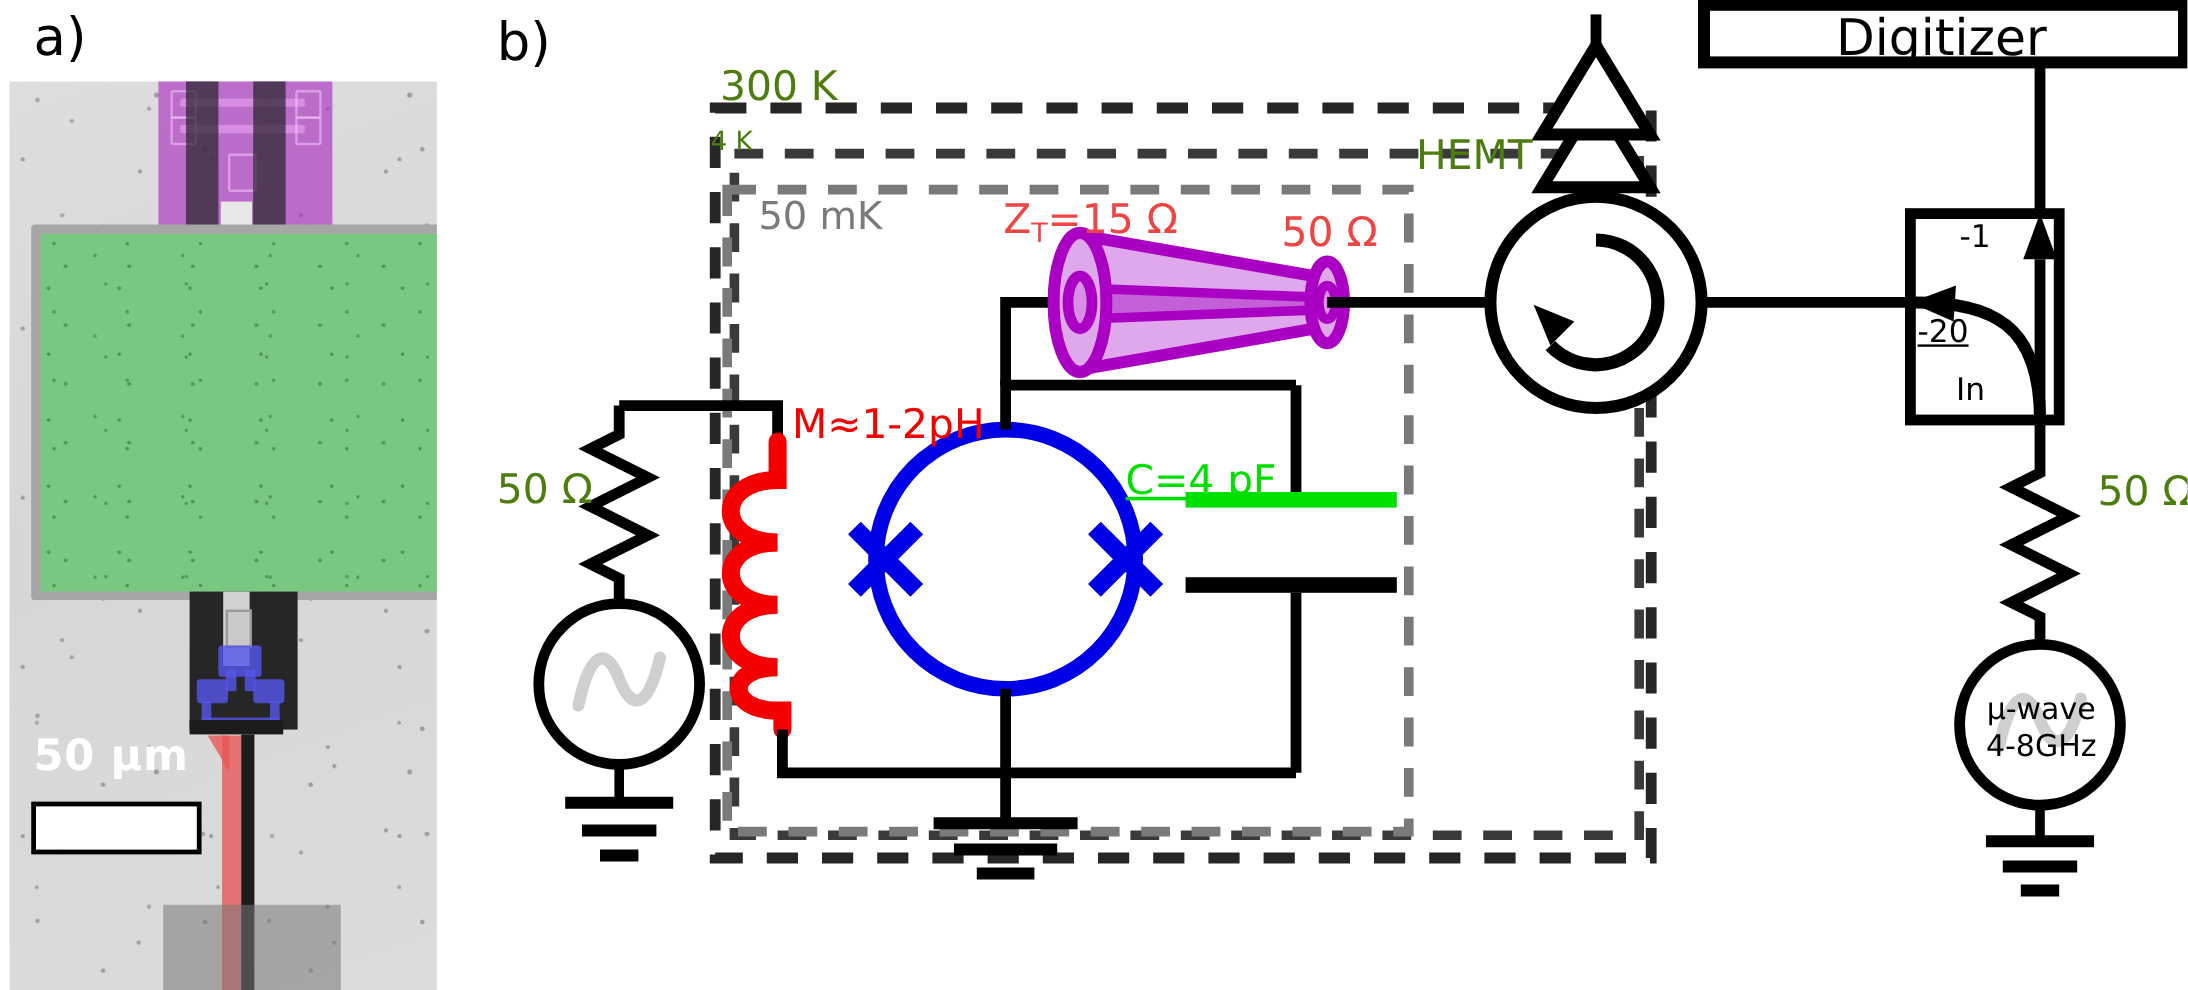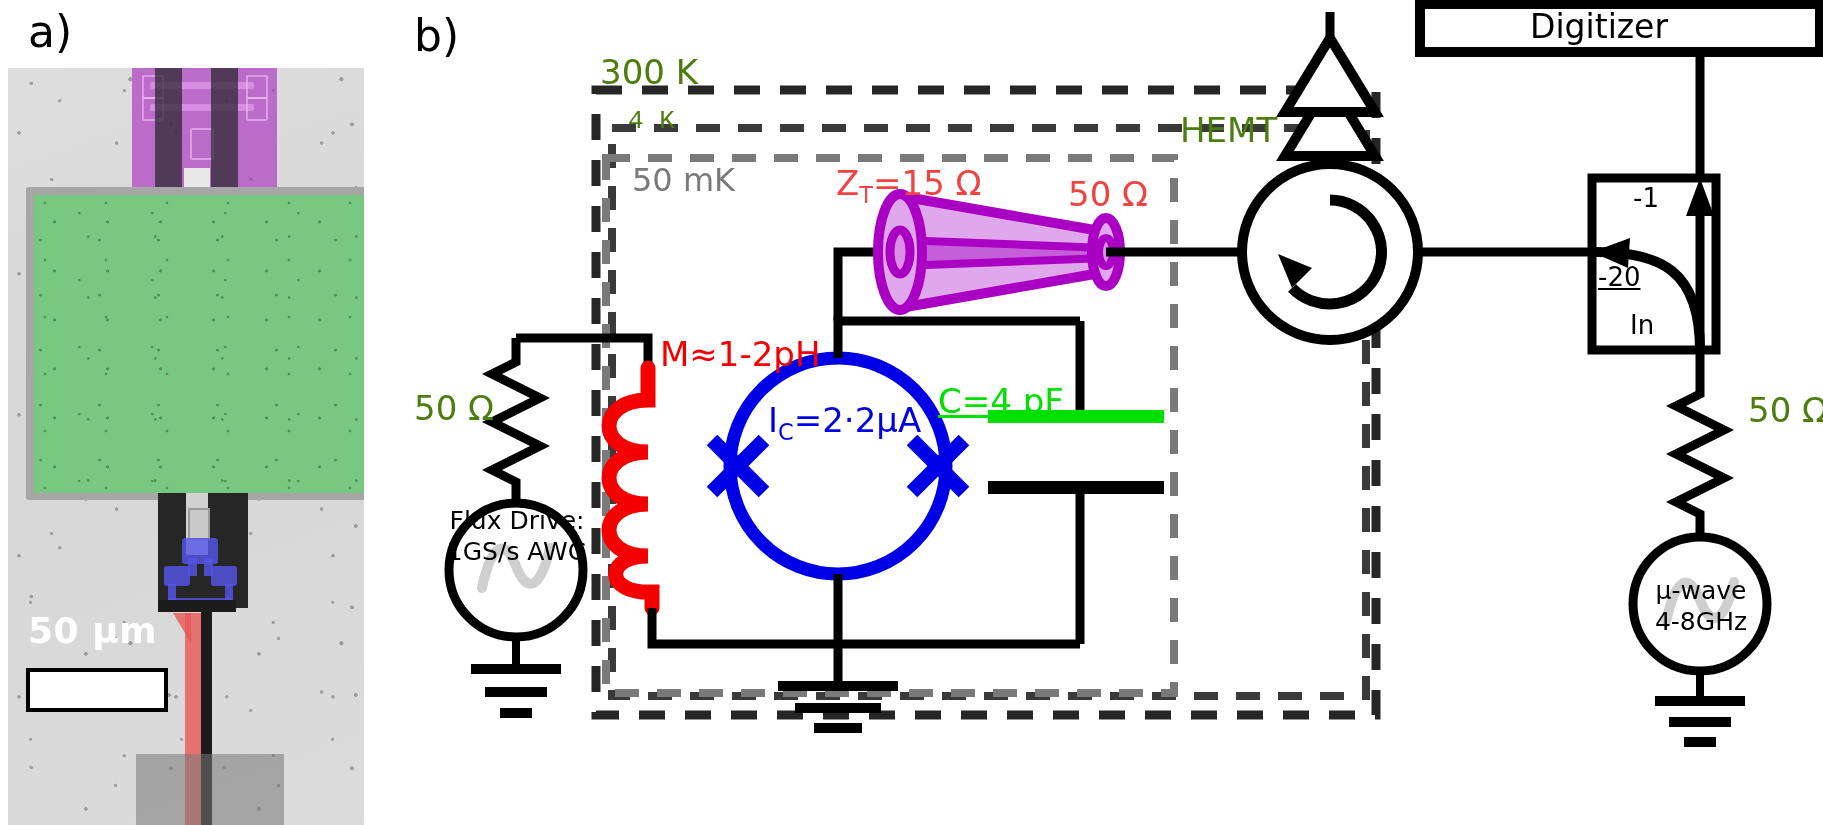--- a/index.html
+++ b/index.html
@@ -219,48 +219,43 @@
     <path d="M 1700 350 L 1700 380" fill="none" stroke="#000" stroke-width="9"></path>
 
     <path d="M 1700 380 L 1700 394 L 1676 406 L 1724 430 L 1676 454 L 1724 478 L 1676 502 L 1700 514 L 1700 536" fill="none" stroke="#000" stroke-width="9"></path>
     <circle cx="1700" cy="604" r="67" fill="#fff" stroke="#000" stroke-width="9"></circle>
     <path d="M 1666 622 C 1676 574, 1690 574, 1700 600 C 1710 626, 1724 626, 1734 582" fill="none" stroke="#cfcfcf" stroke-width="10" stroke-linecap="round"></path>
     <path d="M 1700 671 L 1700 700" fill="none" stroke="#000" stroke-width="8"></path>
     <path d="M 1655 701 L 1745 701 M 1669 722 L 1731 722 M 1684 742 L 1716 742" stroke="#000" stroke-width="10"></path>
   </svg>
 
   <div class="txt lbl-black" style="left:600px;top:52px;">300 K</div>
-  <div class="txt lbl-black" style="left:628px;top:106px;font-size:26px;font-family:Liberation Mono, monospace;">4 K</div>
+  <div class="txt lbl-black" style="left:592px;top:106px;font-size:22px;">4 K</div>
   <div class="txt lbl-gray" style="left:632px;top:161px;">50 mK</div>
 
   <div class="txt lbl-purple" style="left:836px;top:163px;"><span>Z</span><span class="sub">T</span><span>=15 Ω</span></div>
 
   <div class="txt lbl-purple" style="left:1068px;top:174px;">50 Ω</div>
 
   <div class="txt lbl-red" style="left:660px;top:310px;margin-top:24px;">M≈1-2pH</div>
 
-  <div class="txt lbl-blue" style="left:768px;top:400px;"><span>I</span><span class="sub">C</span><span>=2·2μA</span></div>
 
   <div class="txt lbl-green" style="left:938px;top:381px;text-decoration:underline;">C=4 pF</div>
 
   <div class="txt lbl-black" style="left:414px;top:388px;">50 Ω</div>
 
-  <div class="srctext" style="left:446px;top:505px;width:142px;">
-    <div>Flux Drive:</div>
-    <div>1GS/s AWG</div>
-  </div>
 
   <div class="txt lbl-black" style="left:1748px;top:390px;">50 Ω</div>
 
   <div class="srctext" style="left:1630px;top:575px;width:142px;">
     <div>μ-wave</div>
     <div>4-8GHz</div>
   </div>
 
   <div class="txt lbl-black" style="left:1180px;top:110px;">HEMT</div>
 
-  <div class="txt" style="left:1530px;top:7px;font-size:33px;color:#000;">Digitizer</div>
+  <div class="txt" style="left:1530px;top:7px;font-size:42px;color:#000;">Digitizer</div>
 
   <div class="txt lbl-small" style="left:1633px;top:183px;">-1</div>
   <div class="txt lbl-small" style="left:1598px;top:262px;text-decoration:underline;">-20</div>
   <div class="txt lbl-small" style="left:1630px;top:310px;">In</div>
 
 </div>
 
 </body></html>

